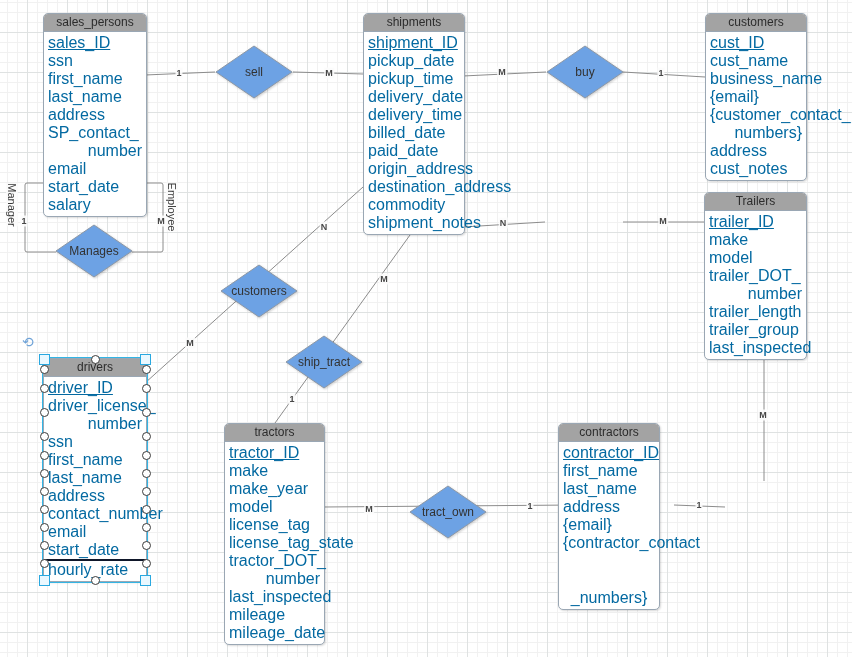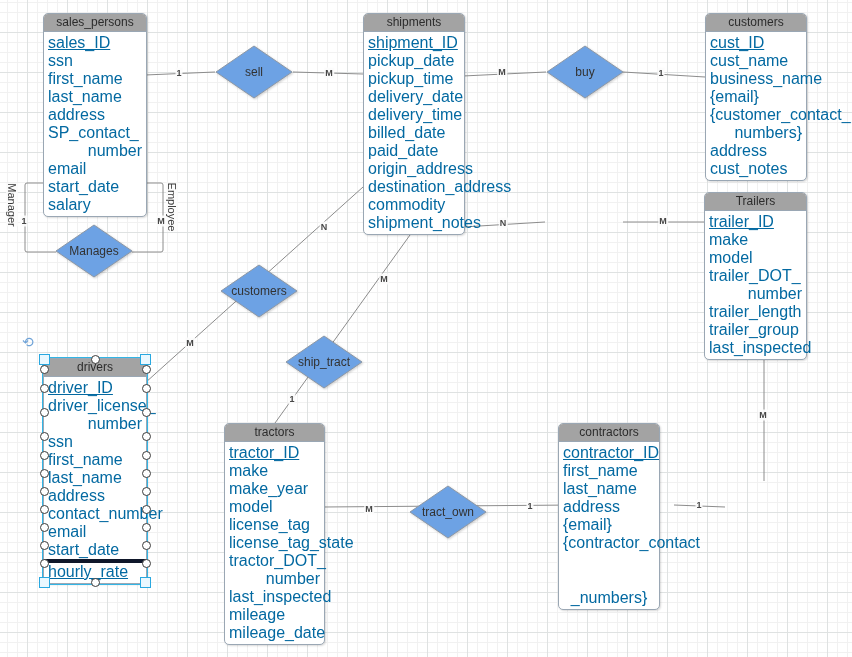--- a/index.html
+++ b/index.html
@@ -34,21 +34,21 @@
   .entity{position:absolute;background:#fff;border:1px solid #9aa7b4;border-radius:5px;z-index:3;
     box-shadow:1px 1px 2px rgba(0,0,0,0.15);}
   .ehead{background:#a3a3a3;border-bottom:1px solid #9aa7b4;border-radius:4px 4px 0 0;
     height:17px;line-height:17px;text-align:center;font-size:12px;color:#2c2c2c;}
   .attrs{list-style:none;margin:0;padding:2px 0;}
   .attrs li{padding:0 4px;line-height:18px;font-size:16px;color:#0369a1;white-space:nowrap;}
   .attrs .pk{text-decoration:underline;}
   .attrs .l2{display:block;line-height:18px;}
   .attrs .l2.right{text-align:right;}
   .attrs .l2.center{text-align:center;margin-top:37px;}
-  .attrs li.divider-above{border-top:4px solid #0f172a;text-decoration:underline;}
+  .attrs li.divider-above{border-top:2px solid #0f172a;}
 
   .e-sales{left:43px;top:13px;width:102px;}
   .e-shipments{left:363px;top:13px;width:100px;}
   .e-customers{left:705px;top:13px;width:100px;}
   .e-trailers{left:704px;top:192px;width:101px;}
   .e-drivers{left:43px;top:358px;width:102px;}
   .e-tractors{left:224px;top:423px;width:99px;}
   .e-contractors{left:558px;top:423px;width:100px;}
 
   .cardlabel{position:absolute;z-index:4;transform:translate(-50%,-50%);

